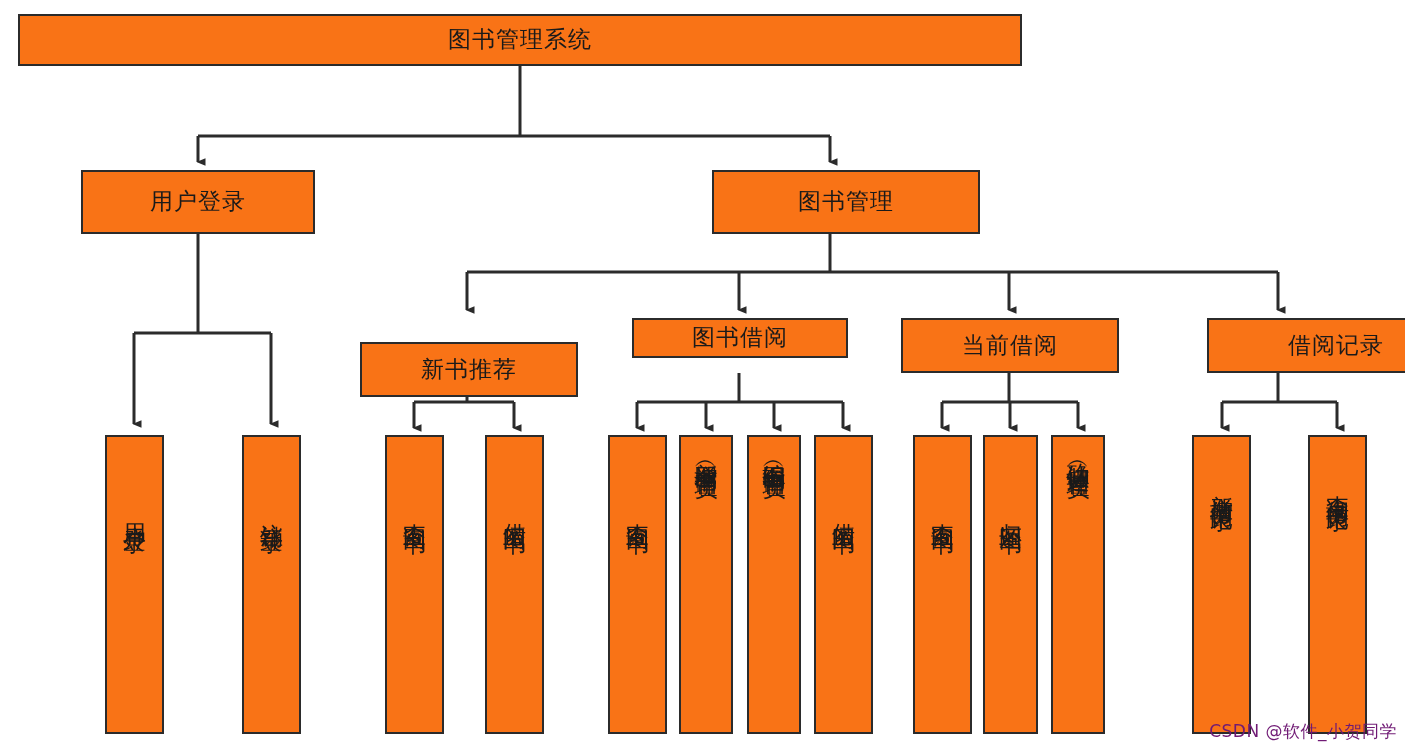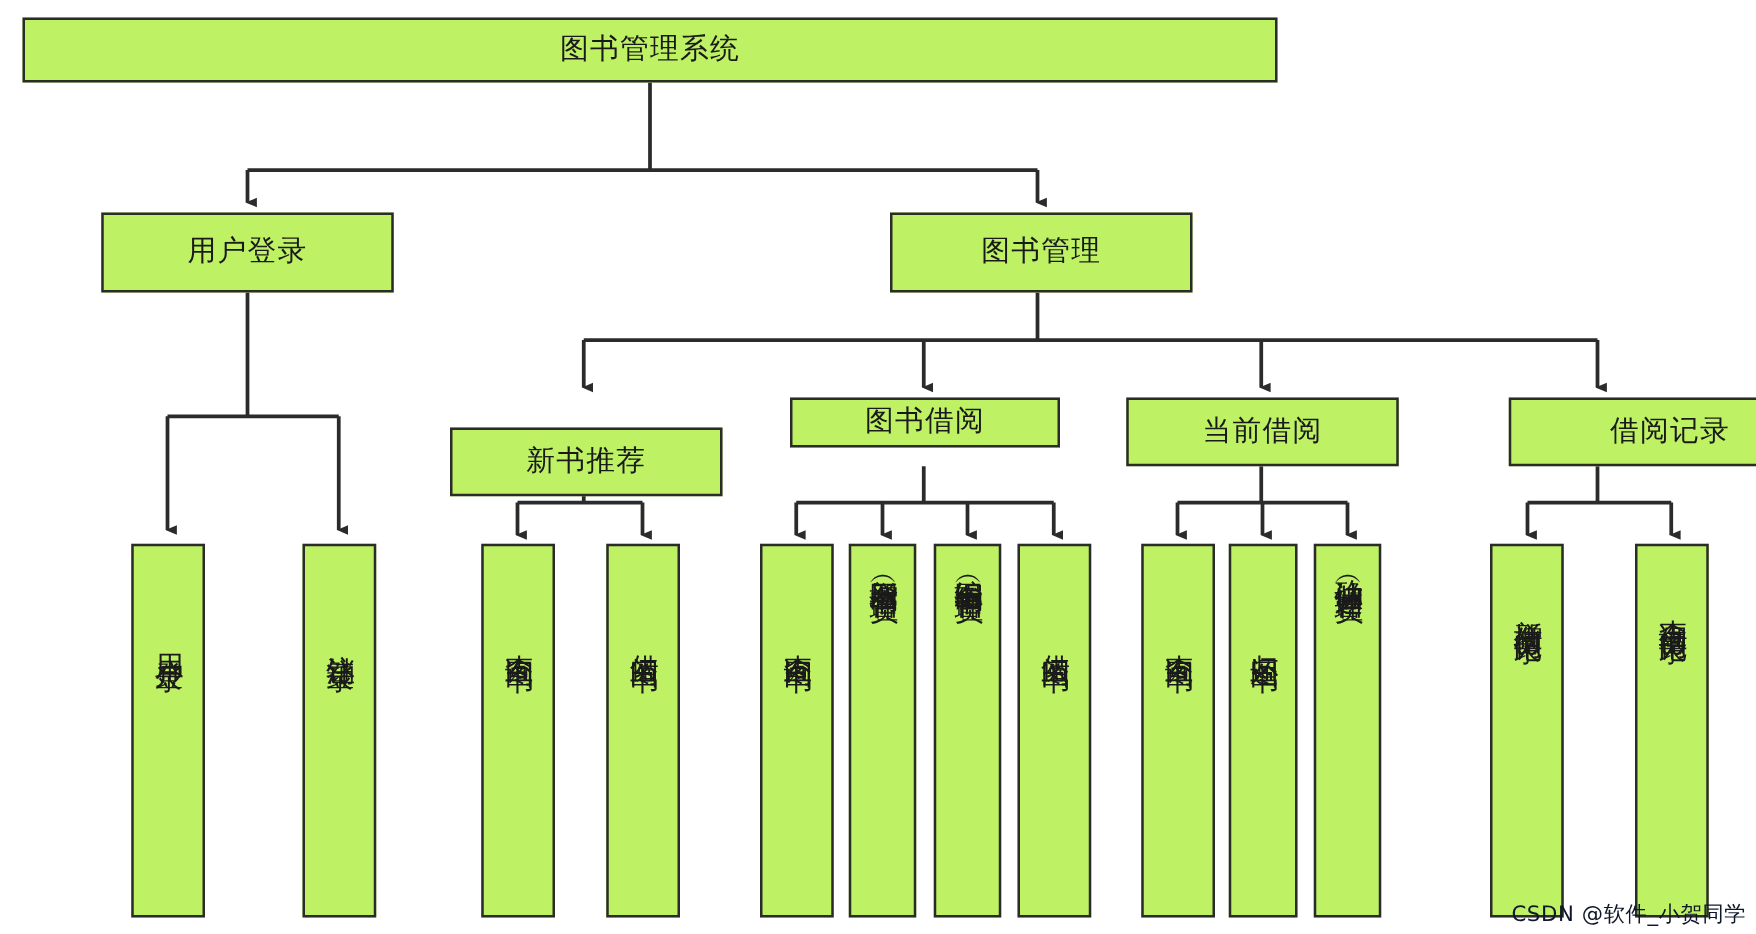--- a/index.html
+++ b/index.html
@@ -22,27 +22,28 @@
     position: absolute;
     left: 0;
     top: 0;
     width: 1405px;
     height: 747px;
     pointer-events: none;
   }
   .node {
     position: absolute;
     box-sizing: border-box;
-    background: #bef264;
+    background: #f97316;
     border: 2.5px solid #2b2b2b;
     display: flex;
     align-items: center;
     justify-content: center;
     color: #1a1a1a;
     z-index: 2;
+    font-family: Liberation Serif, serif;
   }
   .node.horiz {
     font-size: 23px;
     letter-spacing: 1px;
     line-height: 1.2;
   }
   .node.root {
     font-size: 23px;
   }
   .node.vert {
@@ -61,21 +62,21 @@
     color: #1a1a1a;
   }
   .node.vert.tall .vtext {
     letter-spacing: 2px;
   }
   #watermark {
     position: absolute;
     right: 8px;
     bottom: 4px;
     font-size: 17px;
-    color: #0f172a;
+    color: #701a75;
     letter-spacing: 0.5px;
     z-index: 5;
     white-space: nowrap;
     font-family: "DejaVu Sans", "Liberation Sans", sans-serif;
   }
 </style>
 </head>
 <body>
 
 <div id="canvas">
@@ -132,21 +133,21 @@
   </svg>
 
   <div class="node horiz root" style="left:18px; top:14px; width:1004px; height:52px;">
     <span>图书管理系统</span>
   </div>
 
   <div class="node horiz" style="left:81px; top:170px; width:234px; height:64px;">
     <span>用户登录</span>
   </div>
 
-  <div class="node horiz" style="left:712px; top:170px; width:242px; height:64px;">
+  <div class="node horiz" style="left:712px; top:170px; width:268px; height:64px;">
     <span>图书管理</span>
   </div>
 
   <div class="node horiz" style="left:360px; top:318px; width:218px; height:55px;margin-top:24px;">
     <span>新书推荐</span>
   </div>
 
   <div class="node horiz" style="left:632px; top:318px; width:216px; height:40px;">
     <span>图书借阅</span>
   </div>

